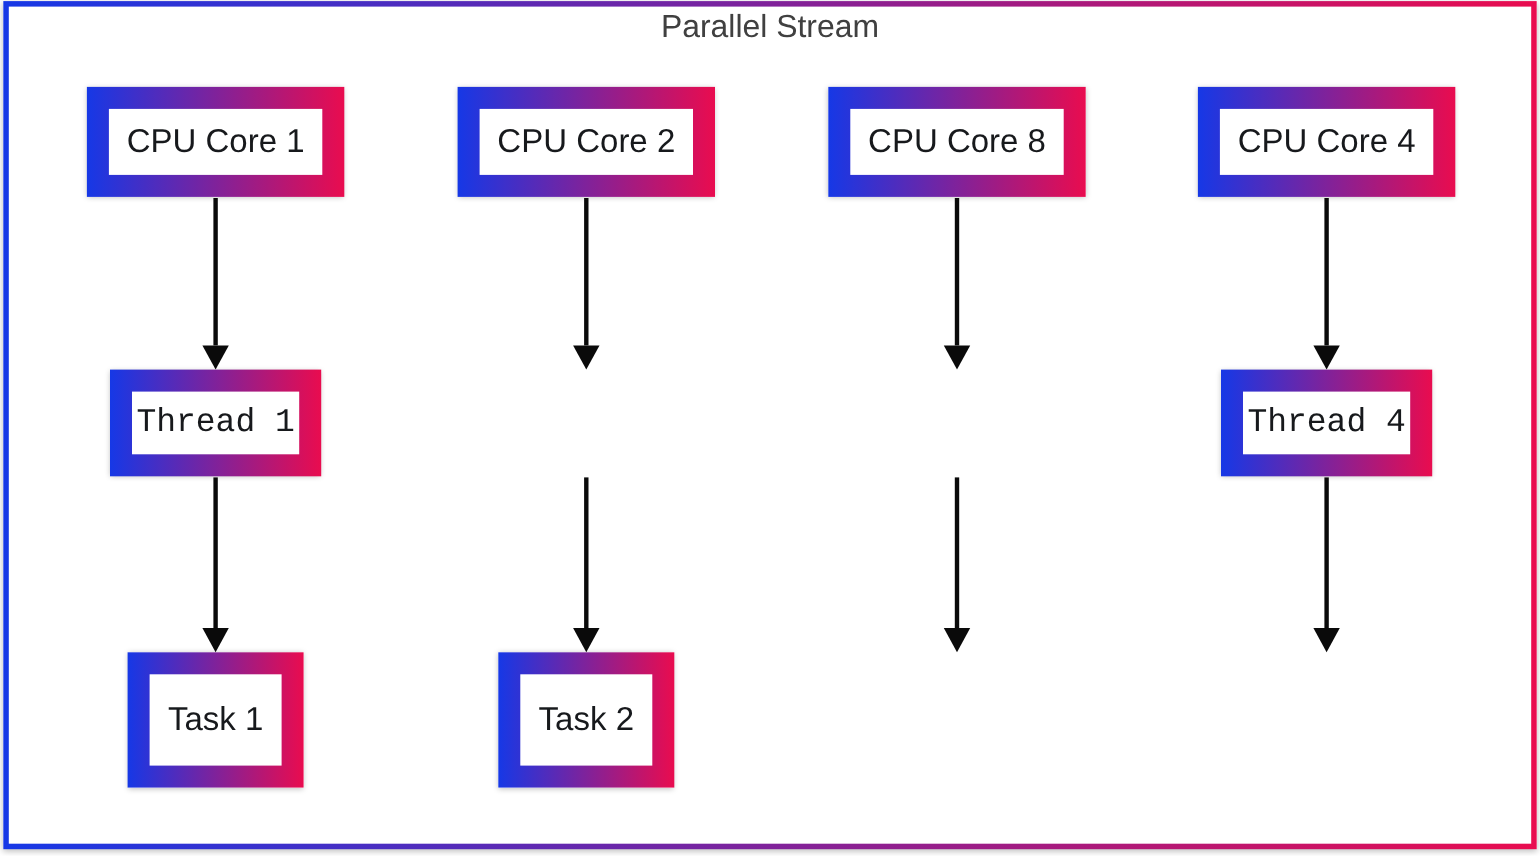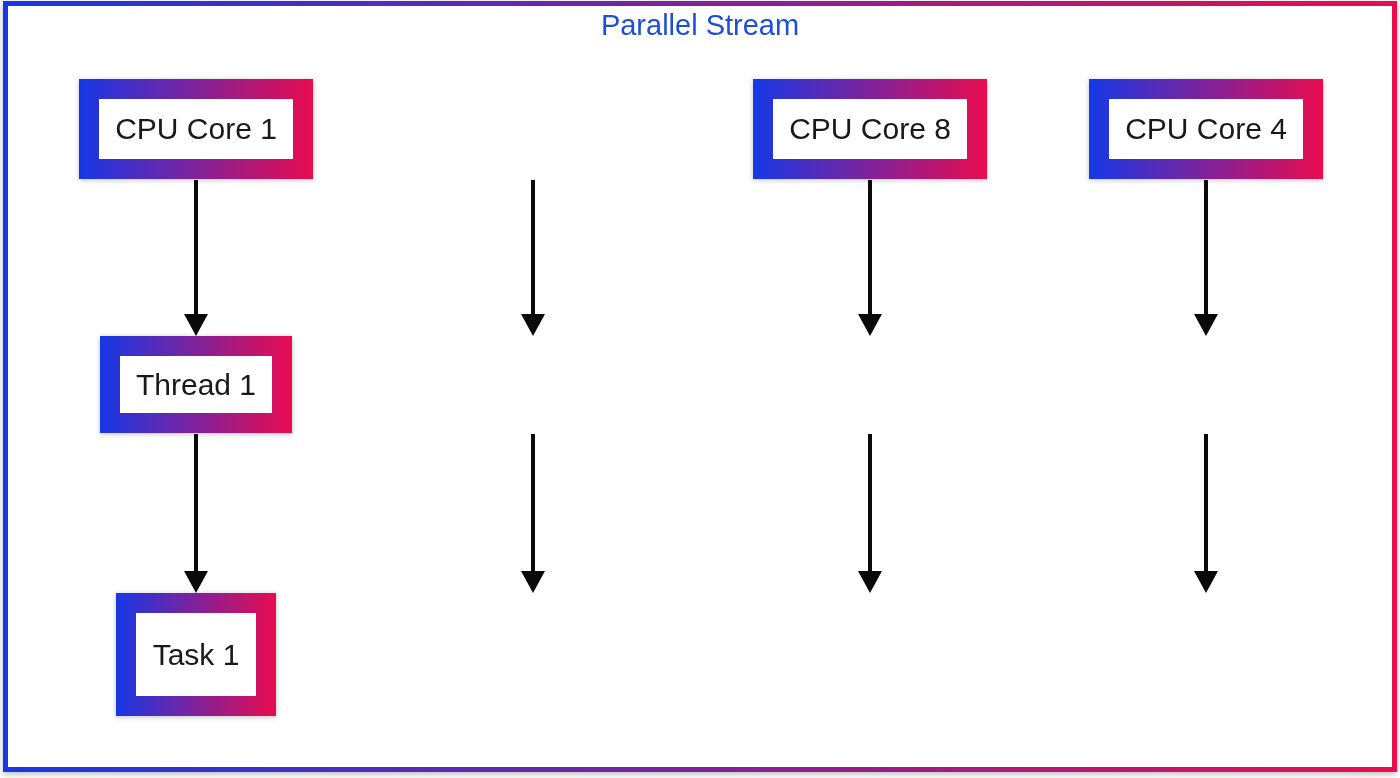--- a/index.html
+++ b/index.html
@@ -33,21 +33,21 @@
     inset: 5px;
     background: var(--background);
   }
   .diagram-title {
     position: absolute;
     left: 0; top: 8px;
     width: 1400px;
     text-align: center;
     font-size: 29px;
     line-height: 34px;
-    color: #1d4ed8;
+    color: #404040;
     font-weight: 400;
   }
   
   .gbox {
     position: absolute;
     background: linear-gradient(90deg, var(--gradient-start), var(--gradient-end));
     padding: 20px;
     box-shadow: 0 1px 5px rgba(0,0,0,0.25);
   }
   .gbox .inner {
@@ -60,21 +60,21 @@
     color: var(--text);
     white-space: nowrap;
   }
   
   .col0 { --cx: 196px; }
   .col1 { --cx: 533px; }
   .col2 { --cx: 870px; }
   .col3 { --cx: 1206px; }
 
   .cpu-box    { left: calc(var(--cx) - 117px); top: 79px;  width: 234px; height: 100px; }
-  .thread-box { left: calc(var(--cx) - 96px);  top: 336px; width: 192px; height: 97px; }
+  .thread-box { left: calc(var(--cx) - 96px);  top: 336px; width: 192px; height: 97px; font-family: Liberation Mono, monospace; }
   .task-box   { left: calc(var(--cx) - 80px);  top: 593px; width: 160px; height: 123px; }
 
   
   .arrow-shaft {
     position: absolute;
     left: calc(var(--cx) - 2px);
     width: 4px;
     background: var(--arrow);
   }
   .shaft-1 { top: 180px; height: 134px; }
@@ -107,33 +107,42 @@
   <div class="arrow-head head-1 col0"></div>
   <div class="gbox thread-box col0">
     <div class="inner">Thread 1</div>
   </div>
   <div class="arrow-shaft shaft-2 col0"></div>
   <div class="arrow-head head-2 col0"></div>
   <div class="gbox task-box col0">
     <div class="inner">Task 1</div>
   </div>
 
+  <div class="gbox cpu-box col1">
+    <div class="inner">CPU Core 2</div>
+  </div>
   <div class="arrow-shaft shaft-1 col1"></div>
   <div class="arrow-head head-1 col1"></div>
   <div class="arrow-shaft shaft-2 col1"></div>
   <div class="arrow-head head-2 col1"></div>
+  <div class="gbox task-box col1">
+    <div class="inner">Task 2</div>
+  </div>
 
   <div class="gbox cpu-box col2">
     <div class="inner">CPU Core 8</div>
   </div>
   <div class="arrow-shaft shaft-1 col2"></div>
   <div class="arrow-head head-1 col2"></div>
   <div class="arrow-shaft shaft-2 col2"></div>
   <div class="arrow-head head-2 col2"></div>
 
   <div class="gbox cpu-box col3">
     <div class="inner">CPU Core 4</div>
   </div>
   <div class="arrow-shaft shaft-1 col3"></div>
   <div class="arrow-head head-1 col3"></div>
+  <div class="gbox thread-box col3">
+    <div class="inner">Thread 4</div>
+  </div>
   <div class="arrow-shaft shaft-2 col3"></div>
   <div class="arrow-head head-2 col3"></div>
 </div>
 
 </body></html>

